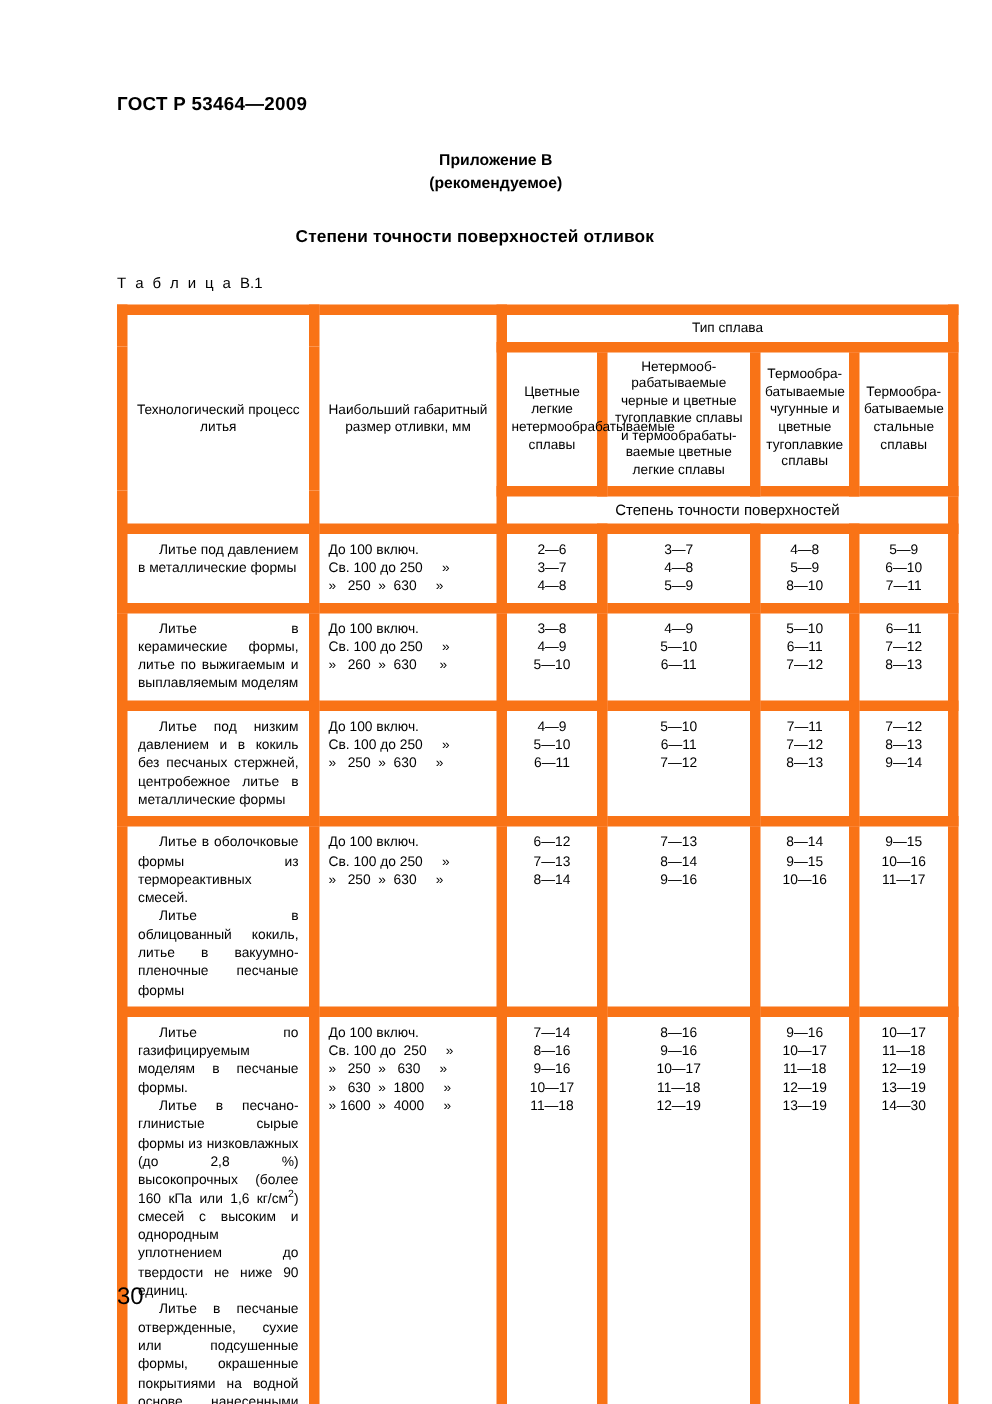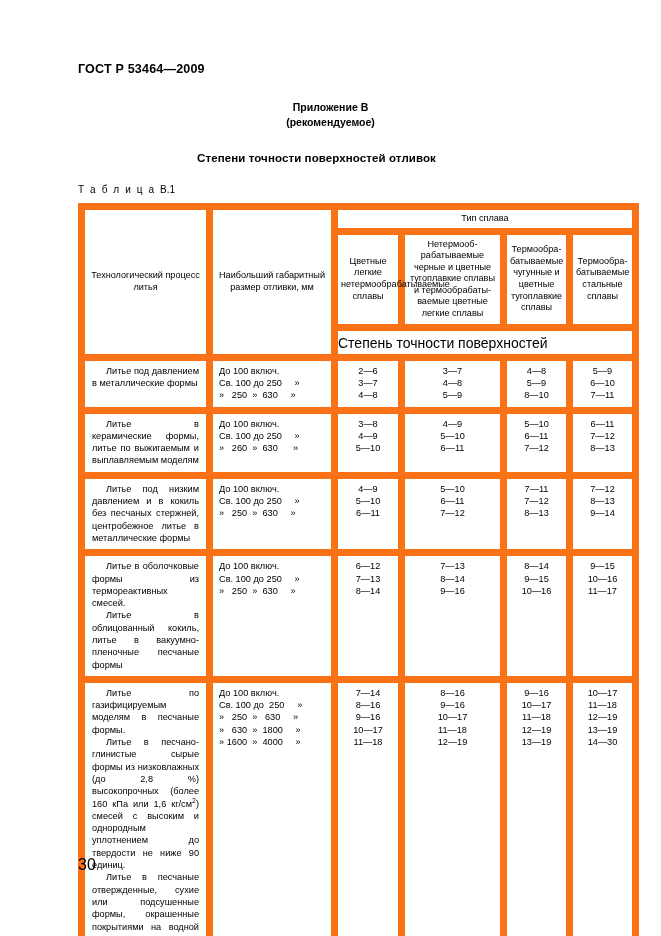--- a/index.html
+++ b/index.html
@@ -81,22 +81,23 @@
     line-height: 11.5px;
     padding: 3px 2px !important;
   }
   .h-mid {
     text-align: center;
     vertical-align: middle !important;
     padding: 4px 3px !important;
     line-height: 11.6px;
   }
   .accuracy-band {
+    text-align: center;
     padding: 4px 0 3px 0 !important;
-    font-size: 14px;
+    font-size: 10px;
   }
   td.proc {
     text-align: justify;
     text-align-last: justify;
     padding: 4px 7px 5px 7px !important;
     line-height: 12.3px;
     font-size: 9.2px;
     margin-top: 12px;
   }
   td.proc p {

